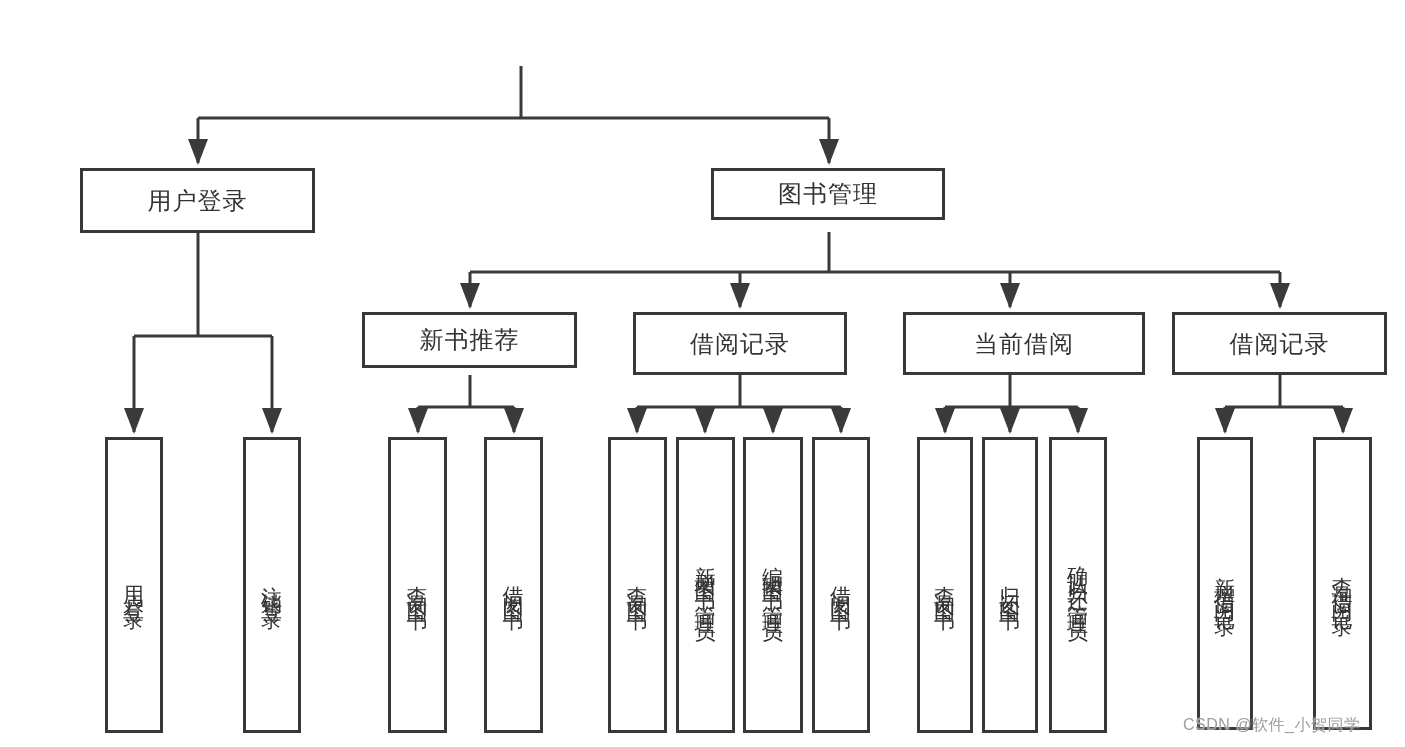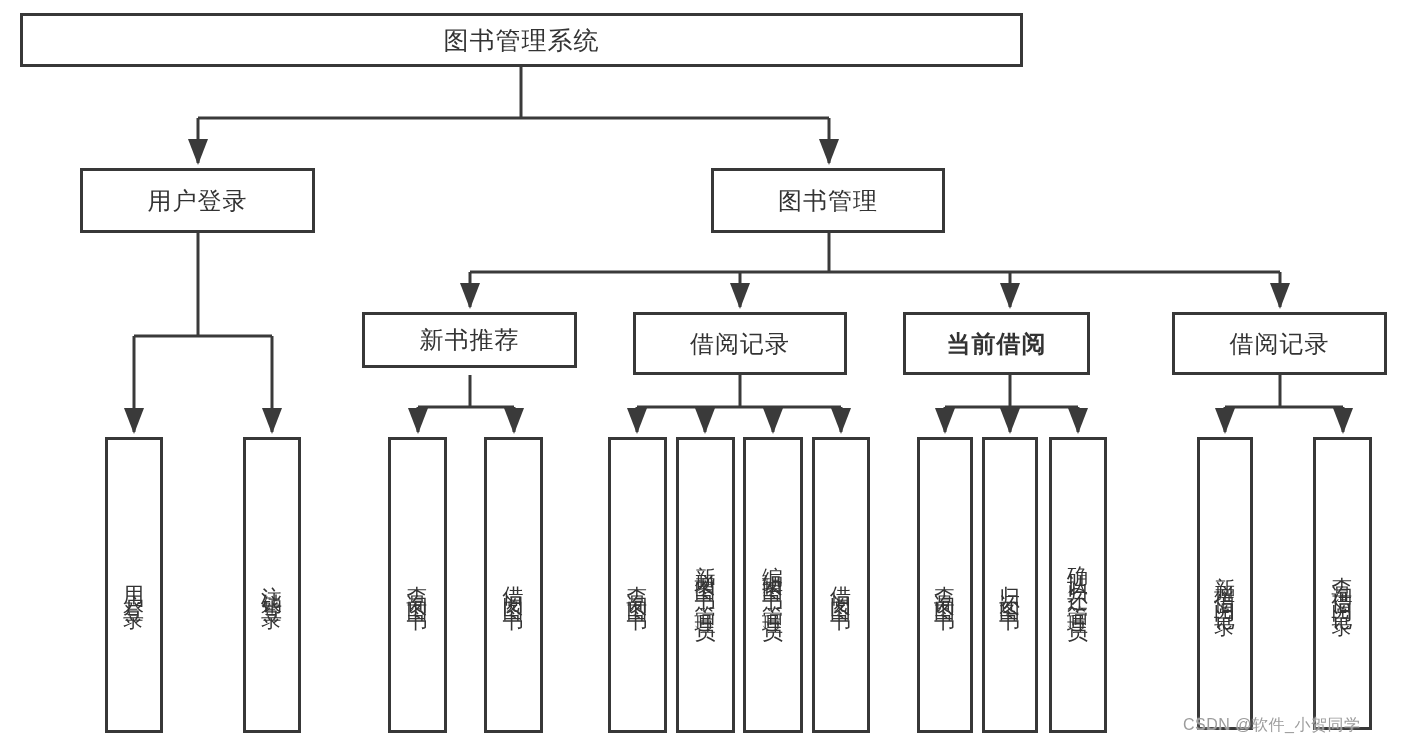--- a/index.html
+++ b/index.html
@@ -125,28 +125,27 @@
     </g>
 
     <g>
       <path d="M1280,375 V407"></path>
       <path d="M1225,407 H1343"></path>
       <path d="M1225,407 V432" marker-end="url(#arrow)"></path>
       <path d="M1343,407 V432" marker-end="url(#arrow)"></path>
     </g>
   </svg>
 
-  <div class="box root-box" style="left:20px; top:13px; width:1003px; height:54px;">图书管理系统</div>
 
   <div class="box h-box" style="left:80px; top:168px; width:235px; height:65px;">用户登录</div>
-  <div class="box h-box" style="left:711px; top:168px; width:234px; height:65px;">图书管理</div>
+  <div class="box h-box" style="left:711px; top:168px; width:234px; height:52px;">图书管理</div>
 
   <div class="box h-box" style="left:362px; top:312px; width:215px; height:56px;">新书推荐</div>
   <div class="box h-box" style="left:633px; top:312px; width:214px; height:63px;">借阅记录</div>
-  <div class="box h-box" style="left:903px; top:312px; width:187px; height:63px;font-weight:bold;">当前借阅</div>
+  <div class="box h-box" style="left:903px; top:312px; width:242px; height:63px;">当前借阅</div>
   <div class="box h-box" style="left:1172px; top:312px; width:215px; height:63px;">借阅记录</div>
 
   <div class="box leaf" style="left:105px; top:437px; width:58px; height:296px;">用户登录</div>
   <div class="box leaf" style="left:243px; top:437px; width:58px; height:296px;">注销登录</div>
 
   <div class="box leaf" style="left:388px; top:437px; width:59px; height:296px;">查询图书</div>
   <div class="box leaf" style="left:484px; top:437px; width:59px; height:296px;">借阅图书</div>
 
   <div class="box leaf" style="left:608px; top:437px; width:59px; height:296px;">查询图书</div>
   <div class="box leaf" style="left:676px; top:437px; width:59px; height:296px;">新增图书（管理员）</div>

